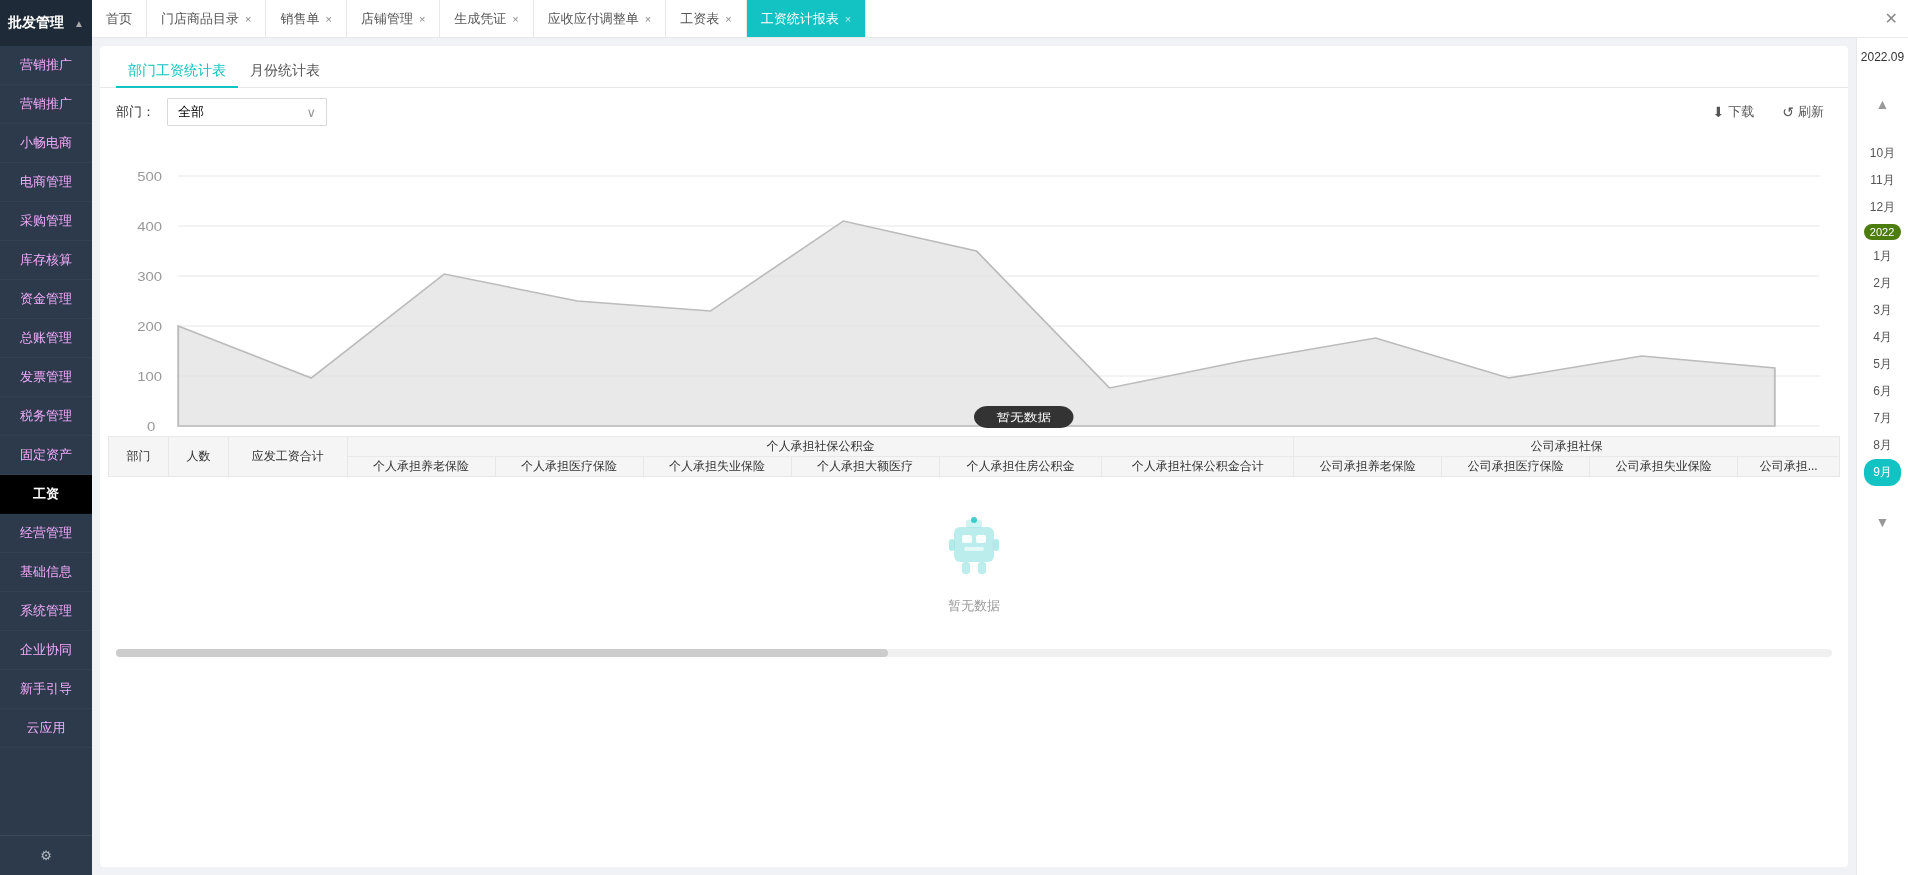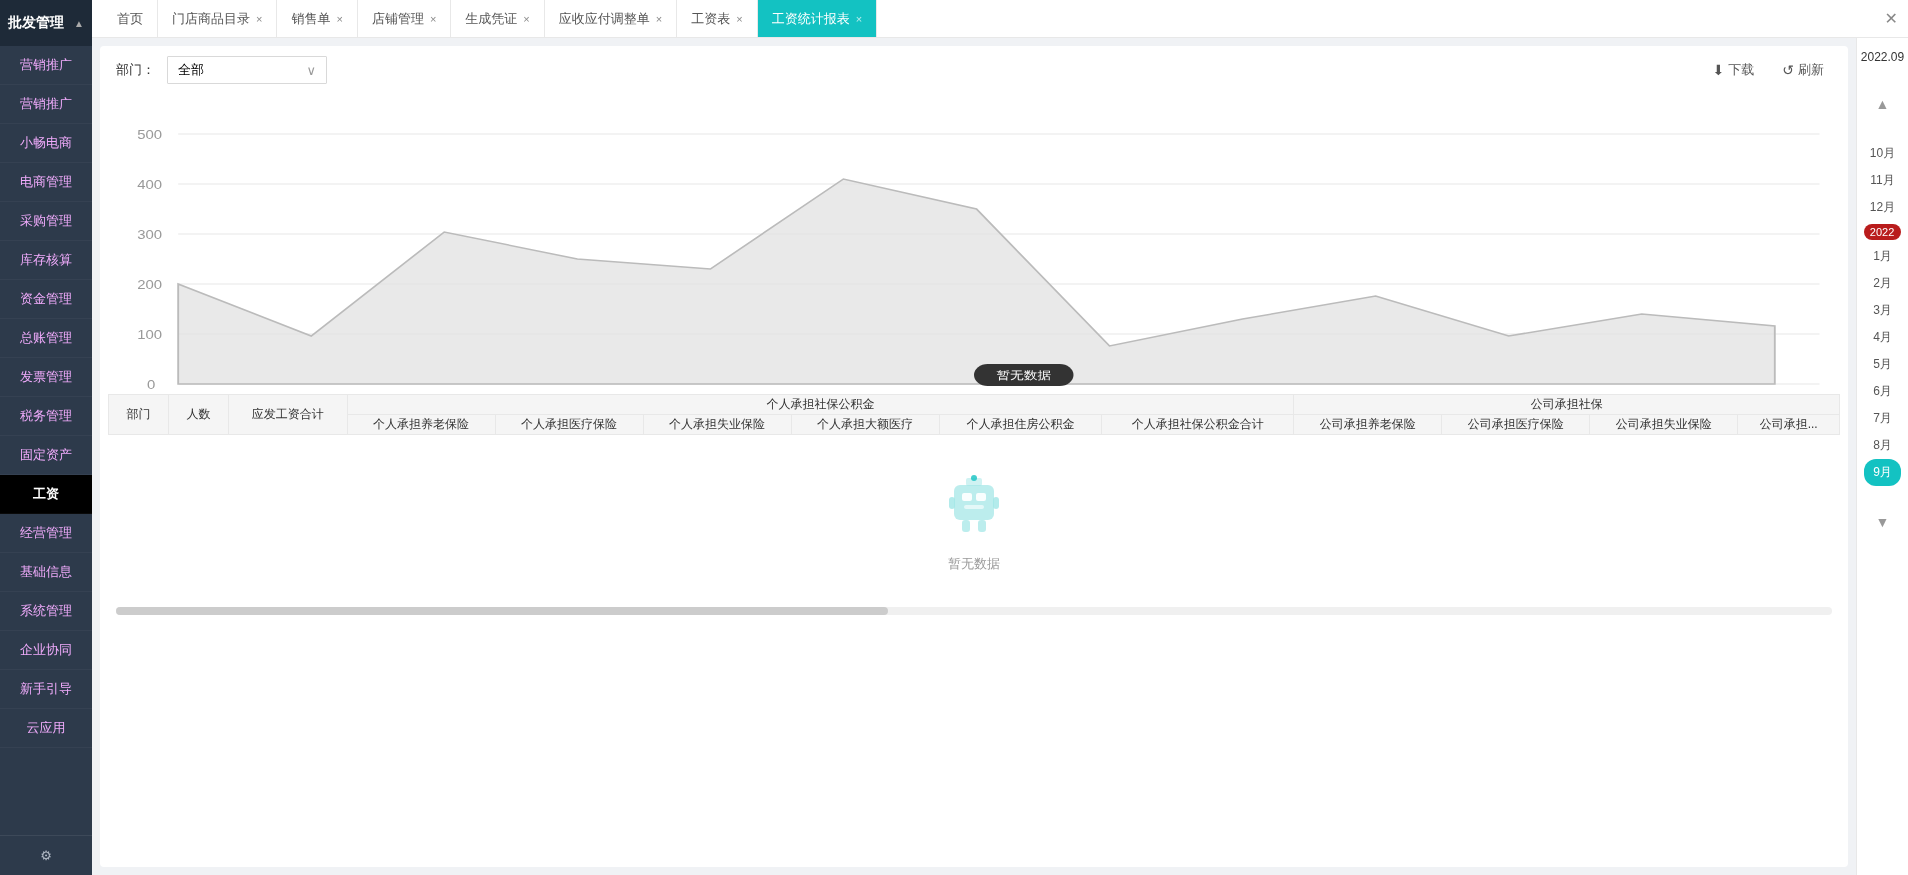--- a/index.html
+++ b/index.html
@@ -251,21 +251,21 @@
       cursor: pointer;
       color: #555;
       font-size: 12px;
     }
     .date-month-item.active {
       background: #13c2c2;
       color: #fff;
       border-radius: 12px;
     }
     .date-year-badge {
-      background: #b91c1c;
+      background: #4d7c0f;
       color: #fff;
       border-radius: 10px;
       padding: 2px 6px;
       font-size: 11px;
       margin: 3px 0;
       cursor: pointer;
     }
 
     
     .horizontal-scroll {
@@ -318,21 +318,21 @@
       <div class="sidebar-item">云应用</div>
     </div>
   <div class="sidebar-bottom">
     <span>⚙</span>
   </div>
 </div>
 
 <div id="main">
 
   <div id="tabbar">
-    <div id="tab-items" style="display:flex;align-items:flex-end;height:100%;padding-left:11px;">
+    <div id="tab-items" style="display:flex;align-items:flex-end;height:100%;">
 
     <div class="tab-item">
           <span>首页</span>
         </div>
         <div class="tab-item">
           <span>门店商品目录</span>
           <span class="tab-close">×</span>
         </div>
         <div class="tab-item">
           <span>销售单</span>
@@ -359,20 +359,25 @@
           <span class="tab-close">×</span>
         </div>
       </div>
     <div class="tab-end-btn">✕</div>
   </div>
 
   <div id="content">
 
     <div id="page-panel">
 
+      <div class="sub-tabs" id="sub-tabs-container">
+
+      <div class="sub-tab active">部门工资统计表</div>
+          <div class="sub-tab">月份统计表</div>
+        </div>
 
       <div class="toolbar">
         <div class="toolbar-left">
           <span class="dept-label">部门：</span>
           <div class="dept-select">
             <span>全部</span>
             <span class="dropdown-arrow">∨</span>
           </div>
         </div>
         <div class="toolbar-right">

